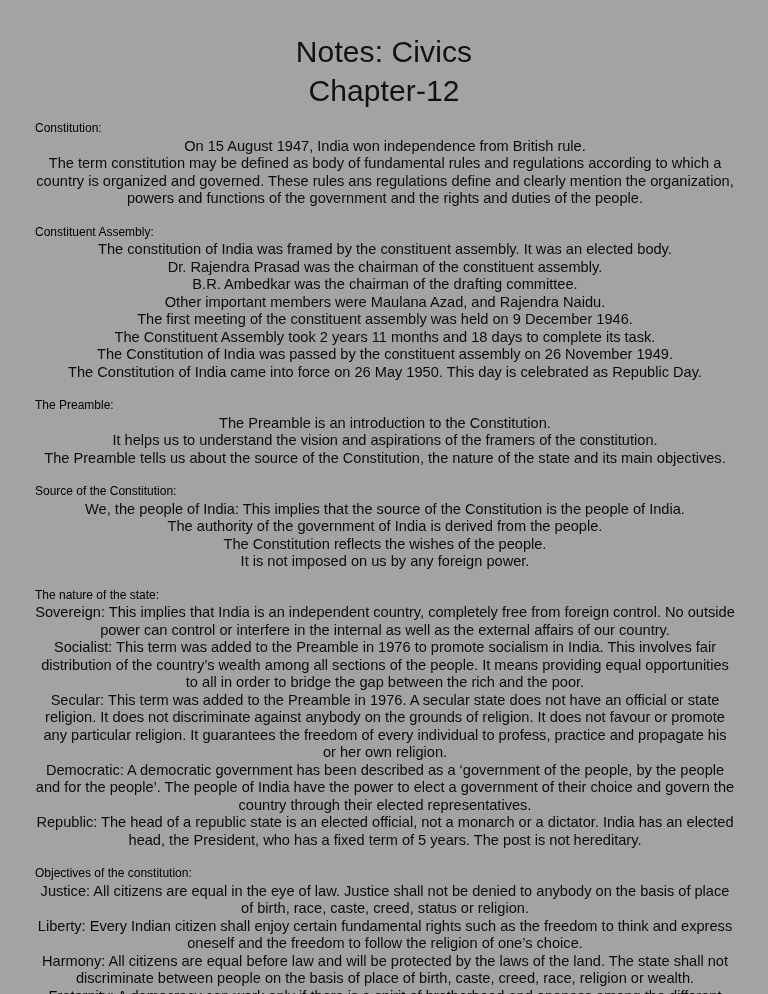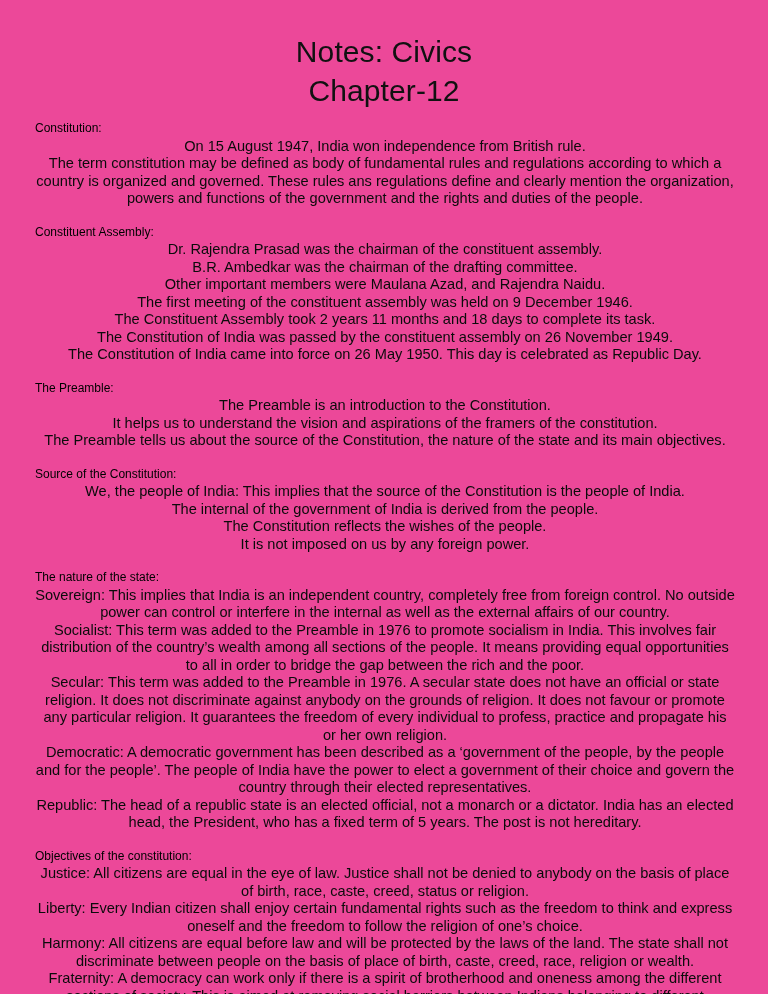--- a/index.html
+++ b/index.html
@@ -11,21 +11,21 @@
     width: 768px;
     height: 994px;
     font-family: "Liberation Sans", sans-serif;
     color: #000000;
     overflow: hidden;
   }
   .page {
     width: 768px;
     height: 994px;
     position: relative;
-    background: #ec4899;
+    background: #a3a3a3;
     box-sizing: border-box;
     padding: 0;
   }
   .title-block {
     text-align: center;
     padding-top: 32px;
   }
   .title-line {
     font-size: 30px;
     font-weight: 400;
@@ -72,38 +72,39 @@
   </div>
 
   <div class="body-area" id="body-area">
       <div class="section">
         <div class="heading">Constitution:</div>
         <div class="line"><span>On 15 August 1947, India won independence from British rule.</span></div>
         <div class="line"><span>The term constitution may be defined as body of fundamental rules and regulations according to which a country is organized and governed. These rules ans regulations define and clearly mention the organization, powers and functions of the government and the rights and duties of the people.</span></div>
       </div>
       <div class="section">
         <div class="heading">Constituent Assembly:</div>
+        <div class="line"><span>The constitution of India was framed by the constituent assembly. It was an elected body.</span></div>
         <div class="line"><span>Dr. Rajendra Prasad was the chairman of the constituent assembly.</span></div>
         <div class="line"><span>B.R. Ambedkar was the chairman of the drafting committee.</span></div>
         <div class="line"><span>Other important members were Maulana Azad, and Rajendra Naidu.</span></div>
         <div class="line"><span>The first meeting of the constituent assembly was held on 9 December 1946.</span></div>
         <div class="line"><span>The Constituent Assembly took 2 years 11 months and 18 days to complete its task.</span></div>
         <div class="line"><span>The Constitution of India was passed by the constituent assembly on 26 November 1949.</span></div>
         <div class="line"><span>The Constitution of India came into force on 26 May 1950. This day is celebrated as Republic Day.</span></div>
       </div>
       <div class="section">
         <div class="heading">The Preamble:</div>
         <div class="line"><span>The Preamble is an introduction to the Constitution.</span></div>
         <div class="line"><span>It helps us to understand the vision and aspirations of the framers of the constitution.</span></div>
         <div class="line"><span>The Preamble tells us about the source of the Constitution, the nature of the state and its main objectives.</span></div>
       </div>
       <div class="section">
         <div class="heading">Source of the Constitution:</div>
         <div class="line"><span class="lead">We, the people of India:</span><span> This implies that the source of the Constitution is the people of India.</span></div>
-        <div class="line"><span>The internal of the government of India is derived from the people.</span></div>
+        <div class="line"><span>The authority of the government of India is derived from the people.</span></div>
         <div class="line"><span>The Constitution reflects the wishes of the people.</span></div>
         <div class="line"><span>It is not imposed on us by any foreign power.</span></div>
       </div>
       <div class="section">
         <div class="heading">The nature of the state:</div>
         <div class="line"><span class="lead">Sovereign:</span><span> This implies that India is an independent country, completely free from foreign control. No outside power can control or interfere in the internal as well as the external affairs of our country.</span></div>
         <div class="line"><span class="lead">Socialist:</span><span> This term was added to the Preamble in 1976 to promote socialism in India. This involves fair distribution of the country’s wealth among all sections of the people. It means providing equal opportunities to all in order to bridge the gap between the rich and the poor.</span></div>
         <div class="line"><span class="lead">Secular:</span><span> This term was added to the Preamble in 1976. A secular state does not have an official or state religion. It does not discriminate against anybody on the grounds of religion. It does not favour or promote any particular religion. It guarantees the freedom of every individual to profess, practice and propagate his or her own religion.</span></div>
         <div class="line"><span class="lead">Democratic:</span><span> A democratic government has been described as a ‘government of the people, by the people and for the people’. The people of India have the power to elect a government of their choice and govern the country through their elected representatives.</span></div>
         <div class="line"><span class="lead">Republic:</span><span> The head of a republic state is an elected official, not a monarch or a dictator. India has an elected head, the President, who has a fixed term of 5 years. The post is not hereditary.</span></div>

